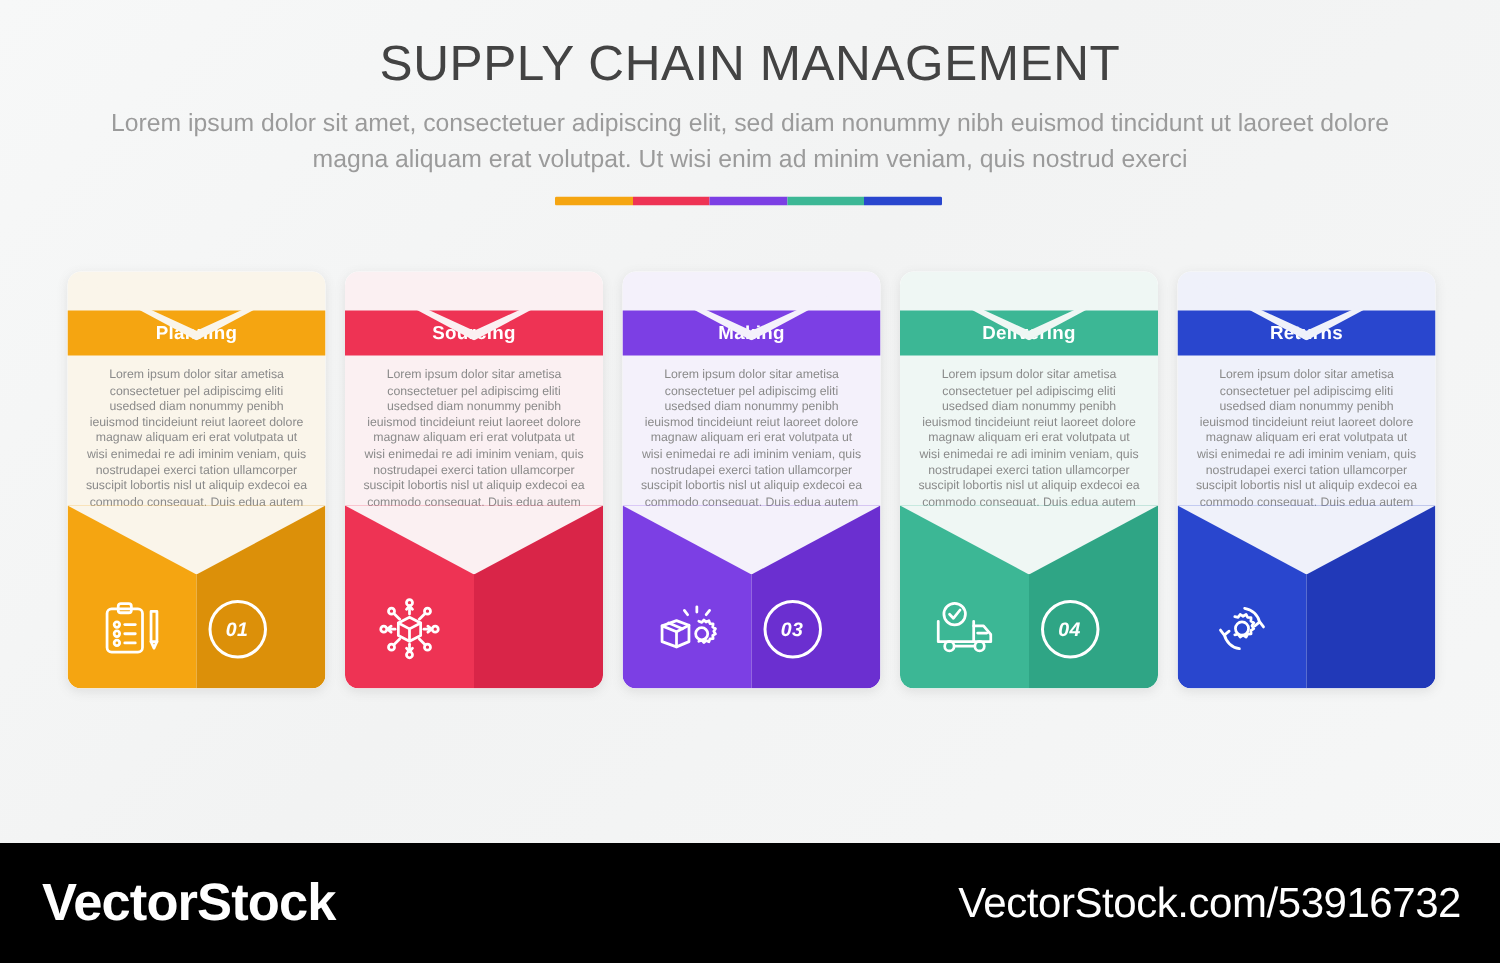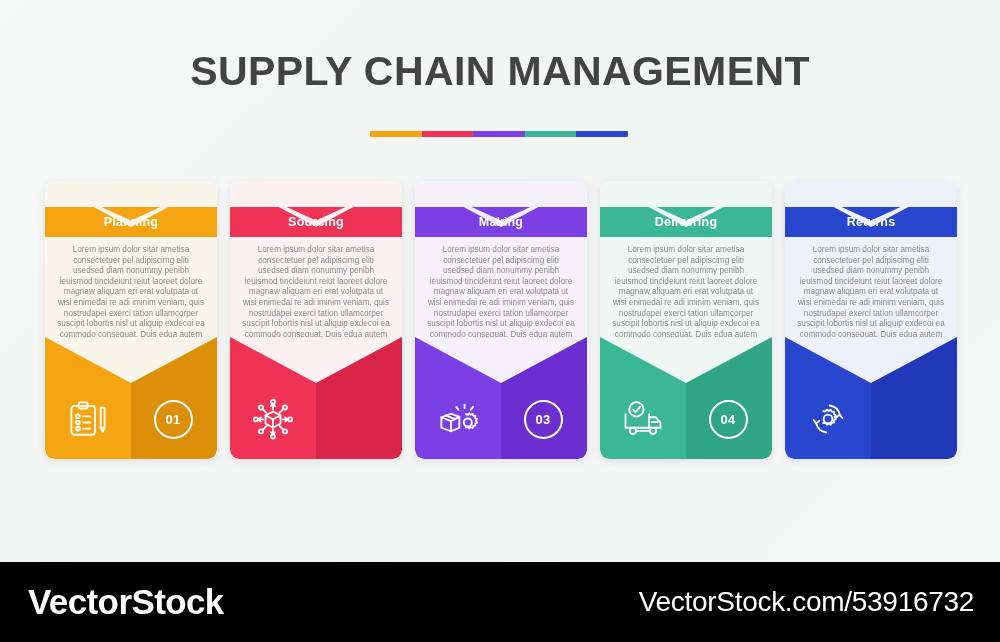--- a/index.html
+++ b/index.html
@@ -26,26 +26,25 @@
   
   .header {
     position: absolute;
     left: 0;
     top: 22px;
     width: 1000px;
     text-align: center;
   }
 
   .title {
-    font-size: 41px;
-    font-weight: bold;
+    font-size: 33px;
+    font-weight: normal;
     letter-spacing: 0.4px;
     color: #434343;
     line-height: 40px;
-    margin-top: 29px;
   }
 
   .subtitle {
     margin-top: 8px;
     font-size: 16.5px;
     line-height: 24px;
     color: #9b9b9b;
     font-weight: normal;
     width: 880px;
     margin-left: auto;
@@ -166,27 +165,28 @@
     bottom: 0;
     width: 50%;
     height: 80px;
     display: flex;
     align-items: center;
     justify-content: center;
   }
 
   .num-slot {
     position: absolute;
-    right: 1px;
+    right: 16px;
     bottom: 0;
     width: 50%;
     height: 80px;
     display: flex;
     align-items: center;
     justify-content: center;
+    font-style: italic;
   }
 
   .num-badge {
     width: 39px;
     height: 39px;
     border-radius: 50%;
     border: 2.2px solid #ffffff;
     display: flex;
     align-items: center;
     justify-content: center;
@@ -229,20 +229,21 @@
     letter-spacing: -0.3px;
   }
 </style>
 </head>
 <body>
 
 <div class="poster">
 
   <div class="header">
     <div class="title">SUPPLY CHAIN MANAGEMENT</div>
+    <div class="subtitle">Lorem ipsum dolor sit amet, consectetuer adipiscing elit, sed diam nonummy nibh euismod tincidunt ut laoreet dolore magna aliquam erat volutpat. Ut wisi enim ad minim veniam, quis nostrud exerci</div>
   </div>
 
   <div class="accent-rule" id="accent-rule">
       <div class="accent-seg" style="background: rgb(245, 165, 17);"></div>
       <div class="accent-seg" style="background: rgb(238, 51, 84);"></div>
       <div class="accent-seg" style="background: rgb(124, 63, 228);"></div>
       <div class="accent-seg" style="background: rgb(60, 183, 149);"></div>
       <div class="accent-seg" style="background: rgb(41, 70, 206);"></div>
     </div>
 

